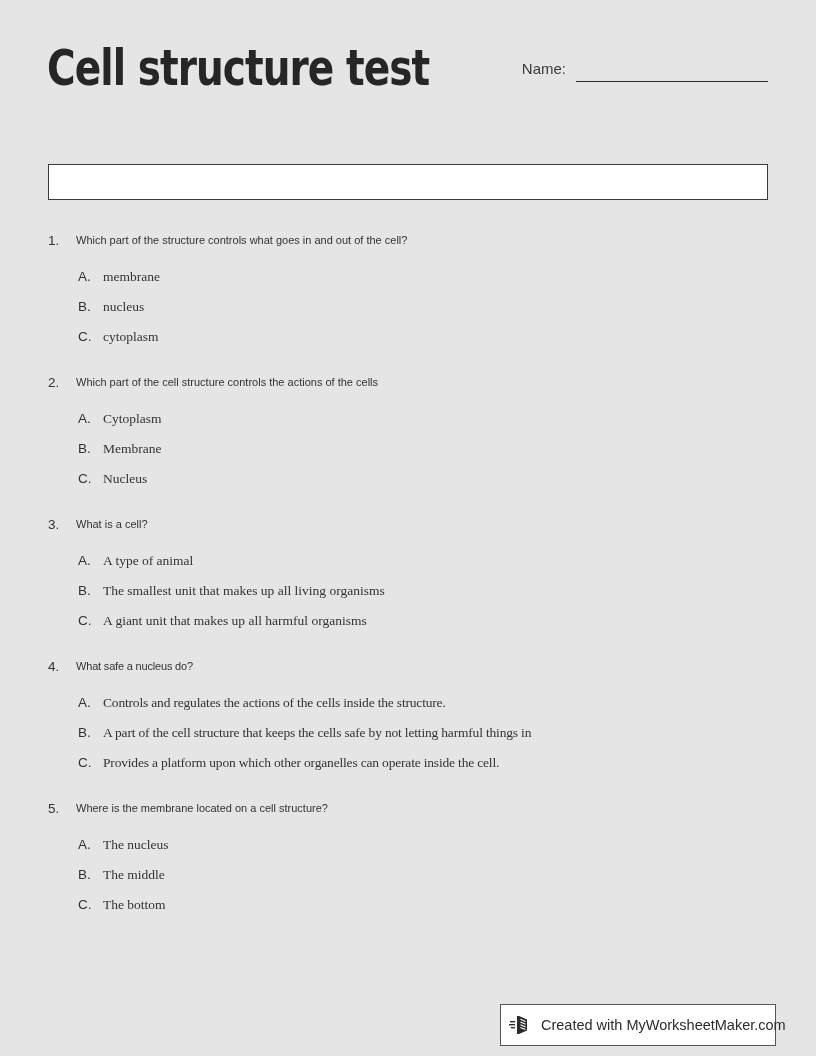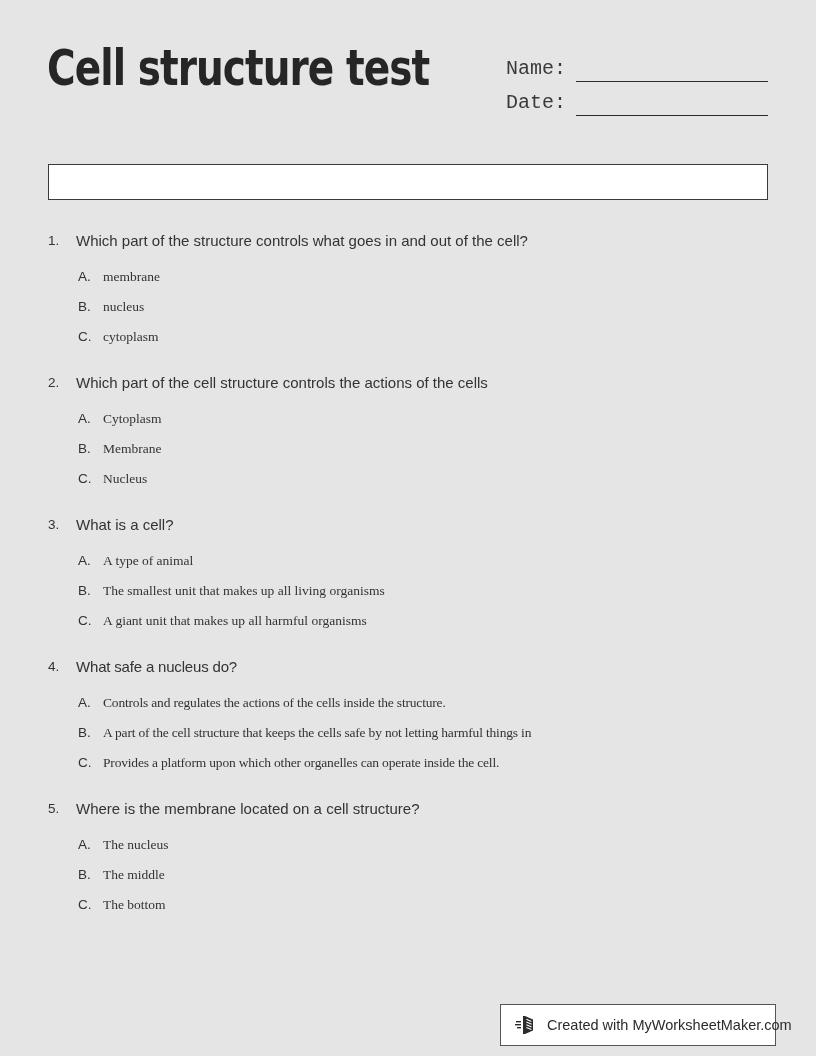--- a/index.html
+++ b/index.html
@@ -47,27 +47,26 @@
     top: 8px;
     width: 272px;
   }
   .meta-row {
     display: flex;
     align-items: flex-end;
     justify-content: flex-end;
     height: 34px;
   }
   .meta-label {
-    font-size: 20px;
+    font-size: 15px;
     line-height: 20px;
     color: #3a3a3a;
     padding-right: 10px;
     padding-bottom: 3px;
     white-space: nowrap;
-    font-family: Liberation Mono, monospace;
   }
   .meta-line {
     width: 192px;
     border-bottom: 1.4px solid #2b2b2b;
     height: 22px;
   }
 
   
   .instruction-box {
     position: absolute;
@@ -104,21 +103,21 @@
     margin-bottom: 17px;
   }
   .question-number {
     width: 28px;
     flex: 0 0 28px;
     font-size: 13.5px;
     color: #333333;
   }
   .question-text {
     flex: 1 1 auto;
-    font-size: 15px;
+    font-size: 11px;
     color: #333333;
   }
   .options {
     margin: 0;
     padding: 0;
     list-style: none;
   }
   .option-row {
     display: flex;
     align-items: flex-start;
@@ -148,21 +147,21 @@
     position: absolute;
     left: 500px;
     top: 1004px;
     width: 276px;
     height: 42px;
     border: 1.5px solid #555555;
     background: #ffffff;
     box-sizing: border-box;
     display: flex;
     align-items: center;
-    padding-left: 14px;
+    padding-left: 8px;
   }
   .badge-logo {
     width: 24px;
     height: 24px;
     flex: 0 0 24px;
     margin-right: 8px;
     display: block;
   }
   .badge-text {
     font-size: 14.5px;
@@ -175,24 +174,20 @@
 <body>
 
 <div class="page">
 
   <div class="header">
     <h1 class="worksheet-title">Cell structure test</h1>
 
     <div class="meta-fields">
       <div class="meta-row">
         <span class="meta-label">Name:</span>
-        <span class="meta-line"></span>
-      </div>
-      <div class="meta-row">
-        <span class="meta-label">Date:</span>
         <span class="meta-line"></span>
       </div>
     </div>
   </div>
 
   <div class="instruction-box" placeholder=""></div>
 
   <div class="questions">
 
     <div class="question-block">

